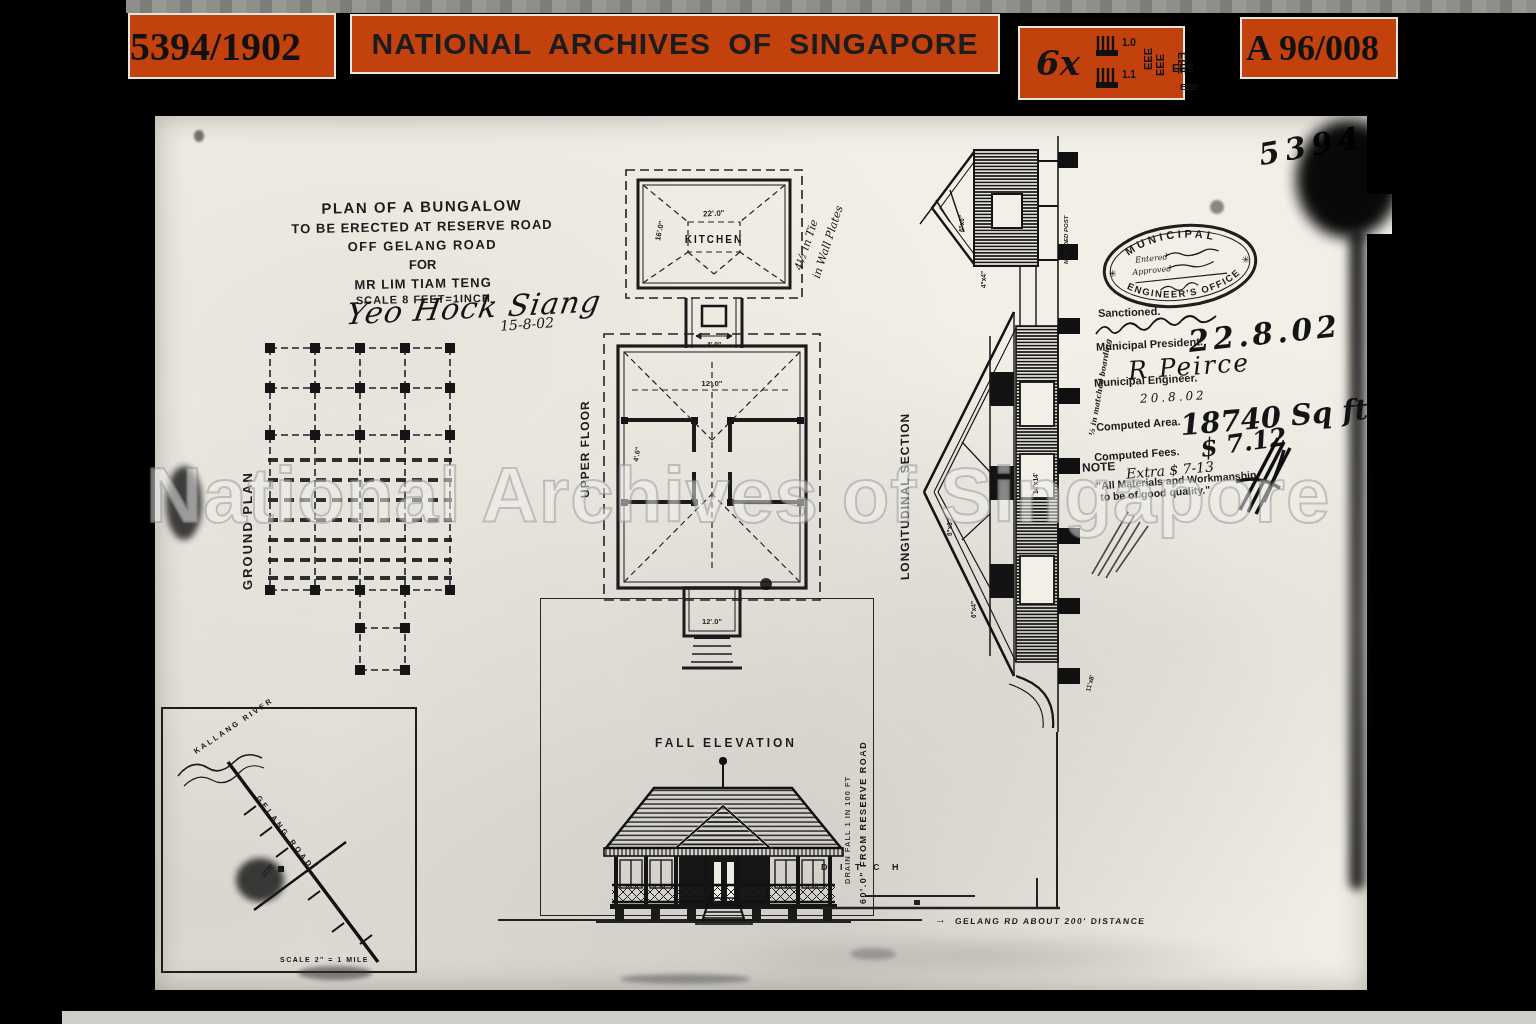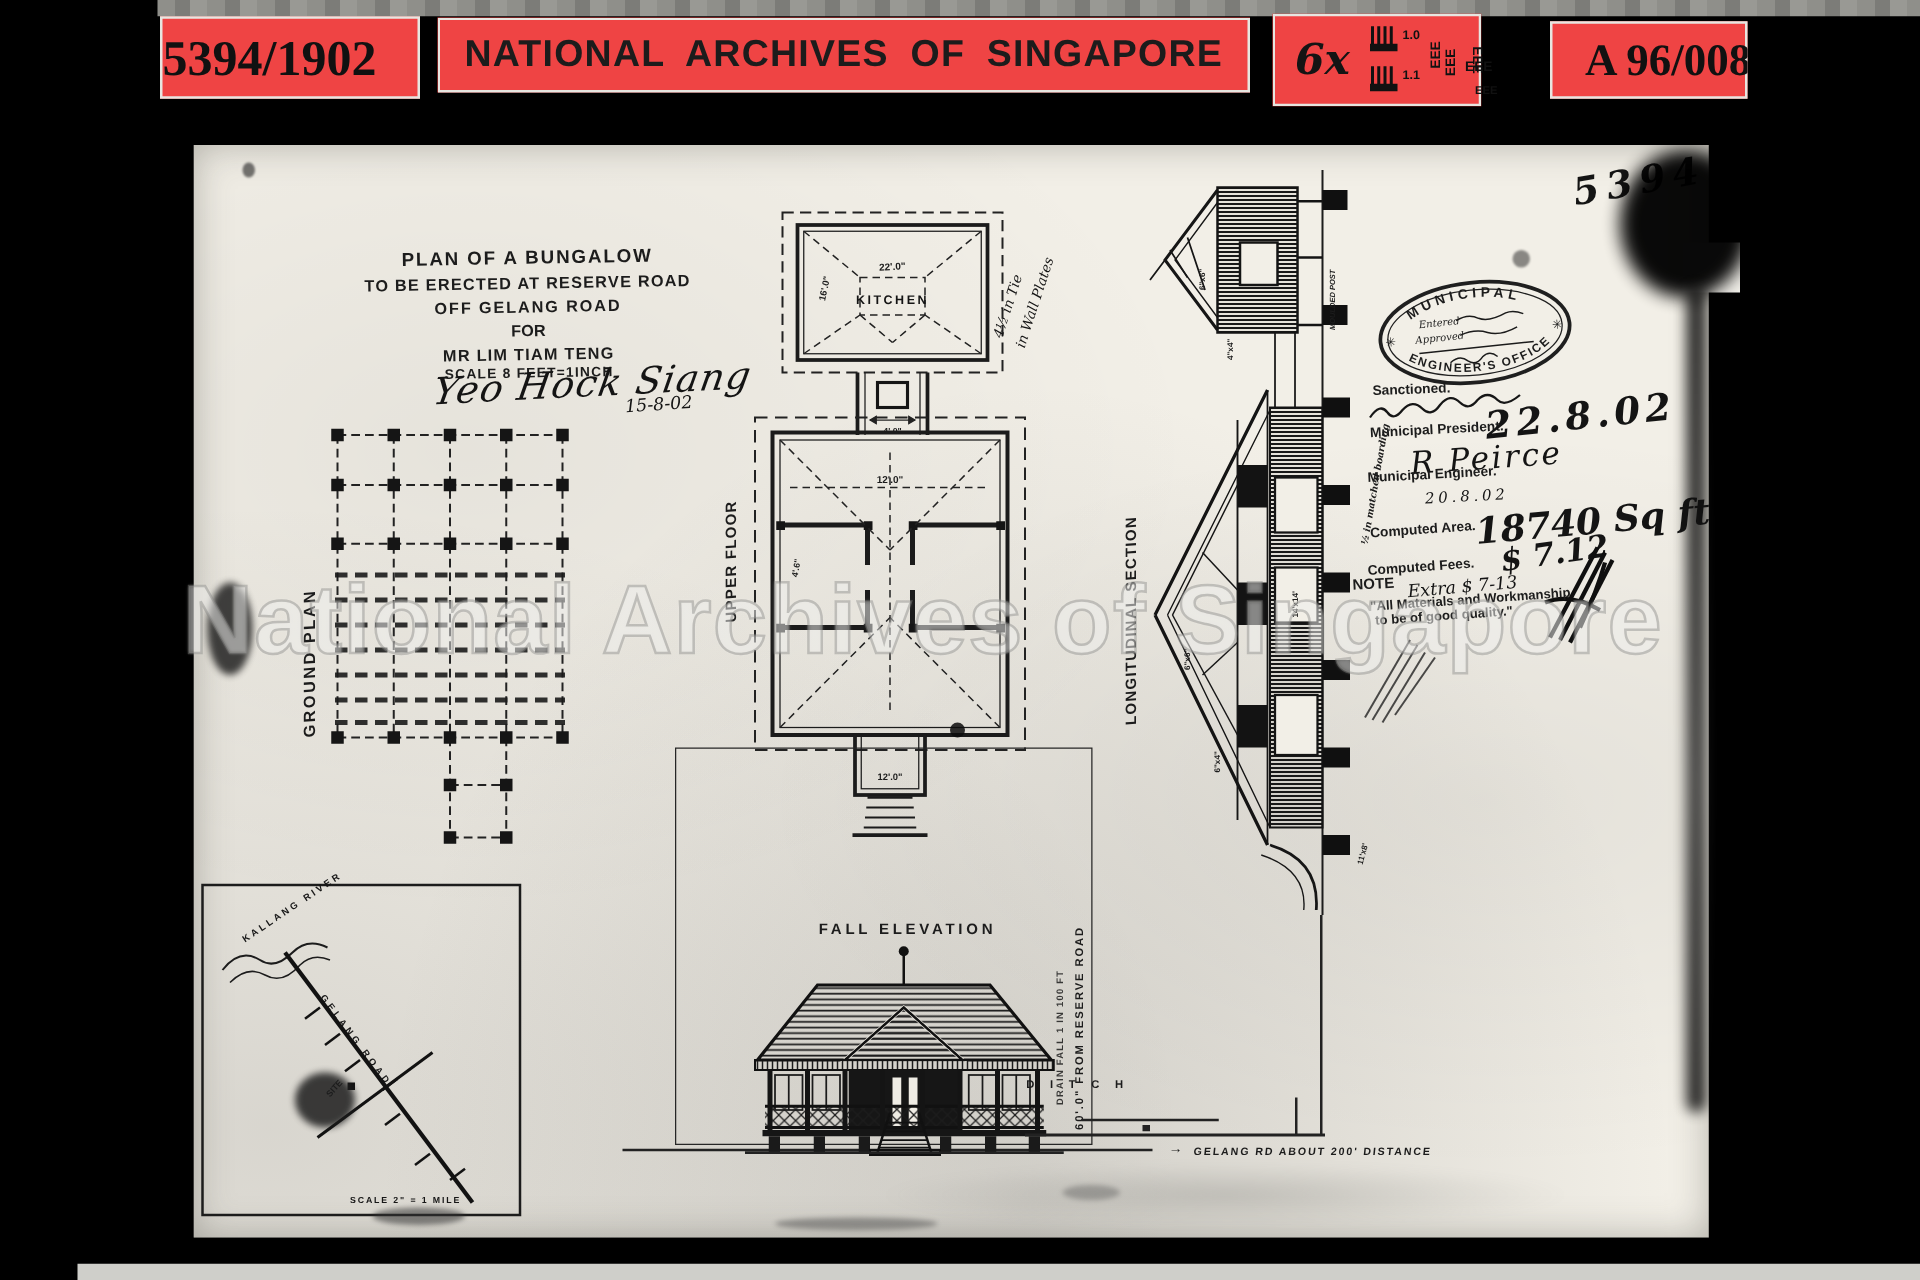--- a/index.html
+++ b/index.html
@@ -3,21 +3,21 @@
 <meta charset="utf-8">
 <style>
   html,body{margin:0;padding:0;background:#000;}
   #stage{position:relative;width:1536px;height:1024px;background:#000;overflow:hidden;
          font-family:"Liberation Sans",sans-serif;}
   .abs{position:absolute;}
   
   .topstrip{left:126px;top:0;width:1410px;height:13px;
     background:repeating-linear-gradient(90deg,#8f8f8a 0 14px,#7c7c78 14px 26px,#999994 26px 40px);}
   .botbar{left:62px;top:1011px;width:1474px;height:13px;background:#cfcfca;}
-  .hbox{background:#ef4444;color:#111;display:flex;align-items:center;
+  .hbox{background:#c2410c;color:#111;display:flex;align-items:center;
         box-shadow:0 0 0 2px #e7e6e1 inset;}
   .sernum{font-family:"Liberation Serif",serif;font-weight:bold;}
   
   #paper{left:155px;top:116px;width:1212px;height:874px;
     background:
       radial-gradient(ellipse at 18% 28%, rgba(0,0,0,.05), transparent 42%),
       radial-gradient(ellipse at 85% 60%, rgba(0,0,0,.06), transparent 40%),
       radial-gradient(ellipse at 55% 97%, rgba(70,70,70,.18), transparent 55%),
       radial-gradient(ellipse at 5% 90%, rgba(60,60,60,.14), transparent 45%),
       #f2efe7;
@@ -40,21 +40,21 @@
 
   <div class="abs topstrip"></div>
   <div class="abs botbar"></div>
 
   <div class="abs hbox" style="left:128px;top:13px;width:208px;height:66px;overflow:hidden;">
     <span class="sernum" style="font-size:40px;padding-left:2px;white-space:nowrap;">5394/1902</span>
   </div>
   <div class="abs hbox" style="left:350px;top:14px;width:650px;height:60px;justify-content:center;">
     <span class="print" style="font-size:30px;letter-spacing:1px;word-spacing:8px;white-space:nowrap;">NATIONAL ARCHIVES OF  SINGAPORE</span>
   </div>
-  <div class="abs hbox" style="left:1018px;top:11px;width:167px;height:74px;text-align:right;">
+  <div class="abs hbox" style="left:1018px;top:26px;width:167px;height:74px;text-align:right;">
     <span class="hand" style="font-weight:bold;font-size:34px;padding-left:18px;">6x</span>
     <svg width="110" height="66" viewBox="0 0 110 66" style="margin-left:14px;">
       <g stroke="#111" stroke-width="2.4">
         <line x1="4" y1="6" x2="4" y2="24"></line>
           <line x1="9" y1="6" x2="9" y2="24"></line>
         <line x1="14" y1="6" x2="14" y2="24"></line>
           <line x1="19" y1="6" x2="19" y2="24"></line>
         <line x1="4" y1="38" x2="4" y2="56"></line>
           <line x1="9" y1="38" x2="9" y2="56"></line>
         <line x1="14" y1="38" x2="14" y2="56"></line>
@@ -67,21 +67,21 @@
       <g fill="#111" font-size="11" font-weight="bold">
         <text transform="rotate(-90 58 40)" x="58" y="40">EEE</text>
         <text transform="rotate(-90 70 46)" x="70" y="46">EEE</text>
         <text transform="rotate(90 84 22)" x="84" y="22">EEE</text>
         <text x="78" y="42">EEE</text>
         <text x="86" y="60" font-size="9">EEE</text>
       </g>
     </svg>
   </div>
   <div class="abs hbox" style="left:1240px;top:17px;width:158px;height:62px;overflow:hidden;">
-    <span class="sernum" style="font-size:36px;padding-left:28px;white-space:nowrap;">A 96/008</span>
+    <span class="sernum" style="font-size:36px;padding-left:6px;white-space:nowrap;">A 96/008</span>
   </div>
 
   <div class="abs" id="paper"></div>
   <div class="abs" style="left:1346px;top:194px;width:46px;height:40px;background:#f1efe9;"></div>
 
   <div class="abs" style="left:290px;top:198px;width:265px;text-align:center;transform:rotate(-1deg);">
     <div class="print" style="font-size:15px;letter-spacing:1.5px;">PLAN OF A BUNGALOW</div>
     <div class="print" style="font-size:13px;letter-spacing:1px;margin-top:4px;">TO BE ERECTED AT RESERVE ROAD</div>
     <div class="print" style="font-size:13px;letter-spacing:1.5px;margin-top:4px;">OFF GELANG ROAD</div>
     <div class="print" style="font-size:13px;margin-top:4px;">FOR</div>

